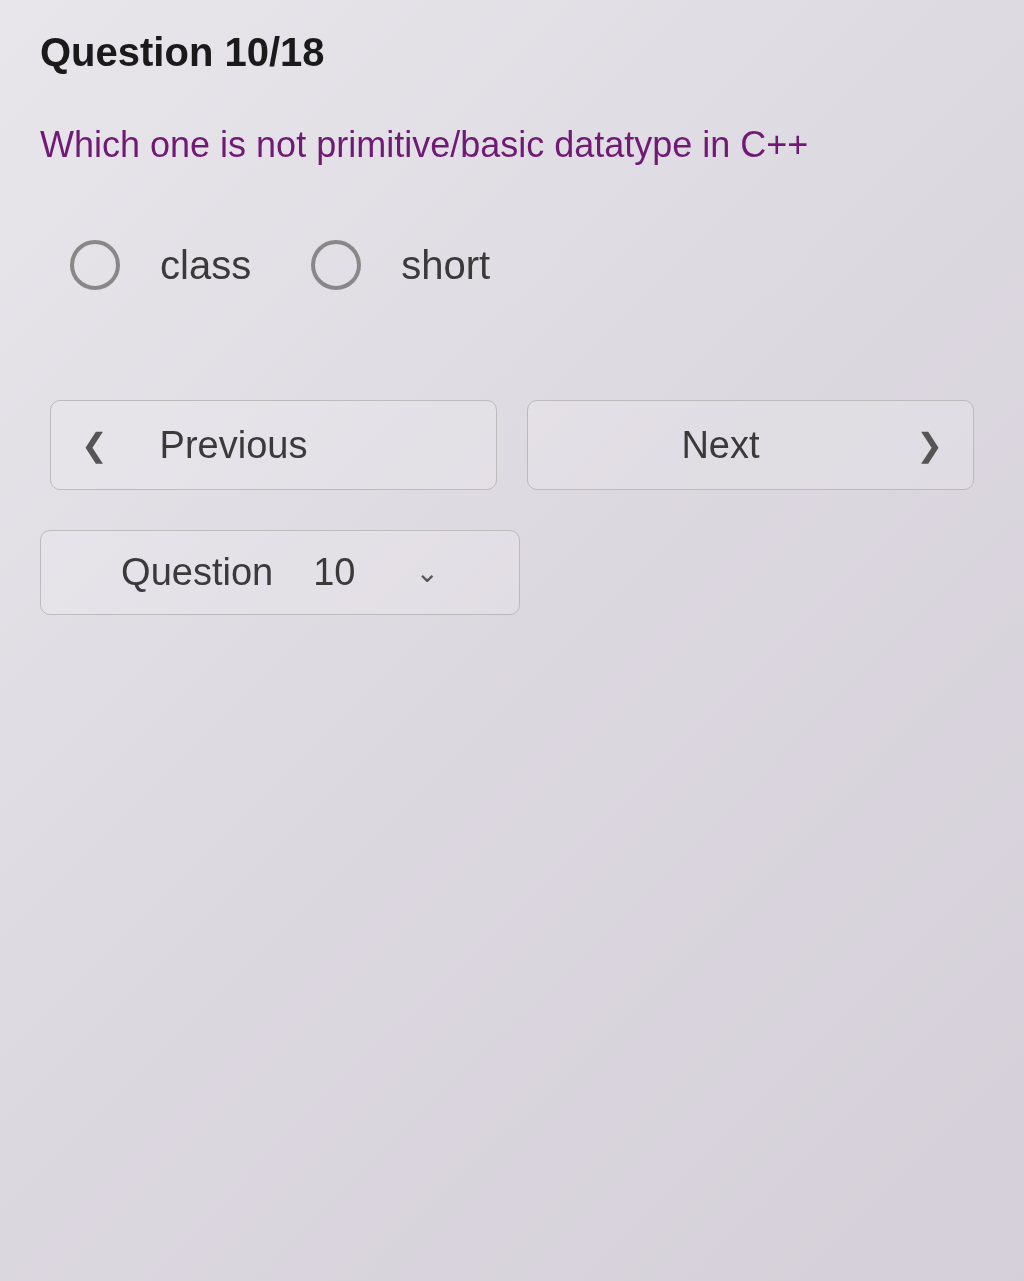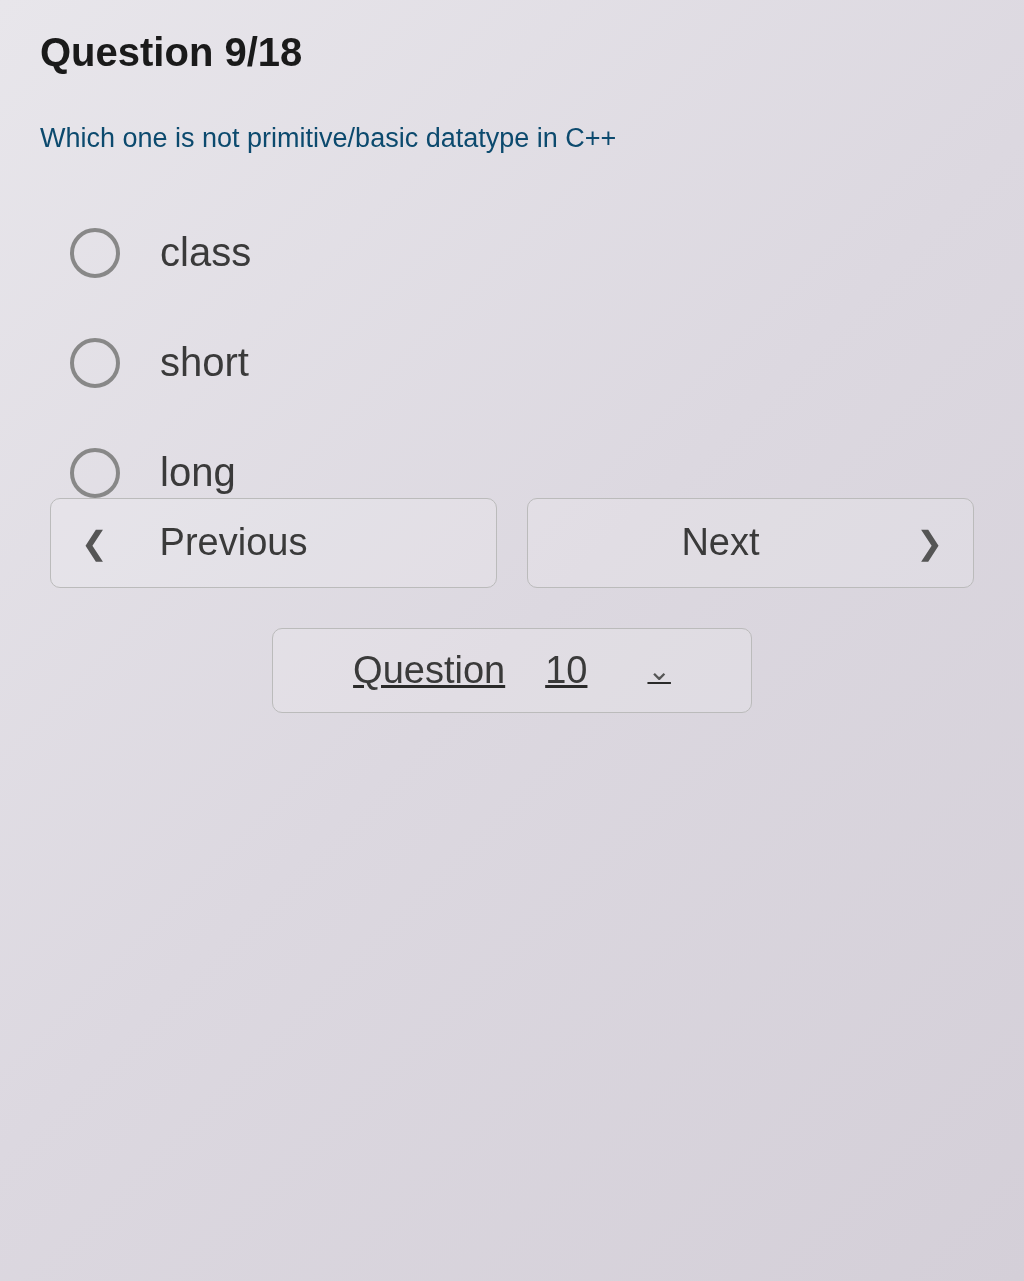--- a/index.html
+++ b/index.html
@@ -16,31 +16,31 @@
       padding: 30px 40px;
       overflow: hidden;
     }
     .question-header {
       font-size: 40px;
       font-weight: 700;
       color: #1a1a1a;
       margin-bottom: 45px;
     }
     .question-text {
-      font-size: 27px;
+      font-size: 36px;
       font-weight: 400;
-      color: #0c4a6e;
+      color: #701a75;
       line-height: 1.4;
       margin-bottom: 70px;
     }
     .options-list {
       display: flex;
-      flex-direction: column;
       gap: 60px;
       padding-left: 30px;
+      margin-bottom: 110px;
     }
     .option-item {
       display: flex;
       align-items: center;
       gap: 40px;
       cursor: pointer;
     }
     .radio-circle {
       width: 50px;
       height: 50px;
@@ -87,22 +87,20 @@
       color: #555;
     }
     .nav-button .nav-label-prev {
       margin-left: -80px;
     }
     .nav-button .nav-label-next {
       margin-left: -60px;
     }
     .selector-row {
       display: flex;
-      justify-content: center;
-      text-decoration: underline;
     }
     .question-selector {
       width: 480px;
       height: 85px;
       border: 1px solid #bbb;
       border-radius: 10px;
       background: rgba(255,255,255,0.15);
       display: flex;
       align-items: center;
       justify-content: center;
@@ -113,36 +111,32 @@
     }
     .selector-chevron {
       font-size: 28px;
       color: #555;
       margin-left: 20px;
     }
   </style>
 </head>
 <body>
 
-<div class="question-header">Question 9/18</div>
+<div class="question-header">Question 10/18</div>
 
 <div class="question-text">Which one is not primitive/basic datatype in C++</div>
 
 <div class="options-list">
   <div class="option-item">
     <div class="radio-circle"></div>
     <div class="option-label">class</div>
   </div>
   <div class="option-item">
     <div class="radio-circle"></div>
     <div class="option-label">short</div>
-  </div>
-  <div class="option-item">
-    <div class="radio-circle"></div>
-    <div class="option-label">long</div>
   </div>
 </div>
 
 <div class="nav-row">
   <div class="nav-button">
     <span class="chevron-left">❮</span>
     <span class="nav-label-prev">Previous</span>
   </div>
   <div class="nav-button">
     <span class="nav-label-next">Next</span>

